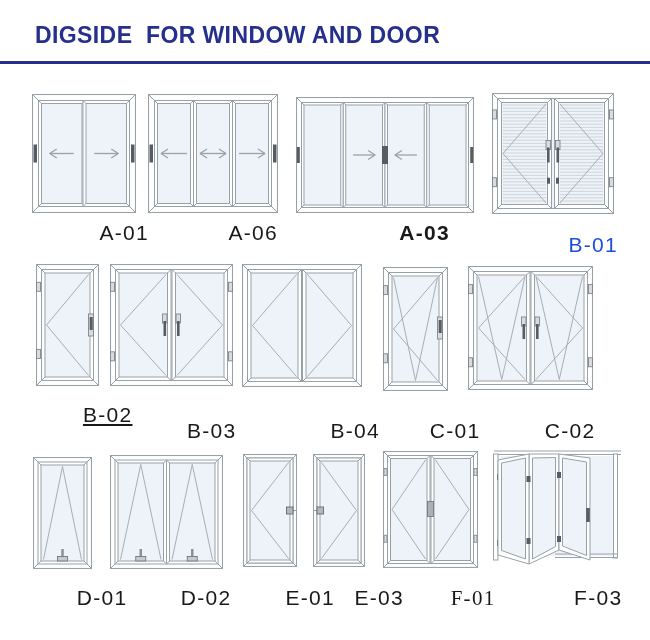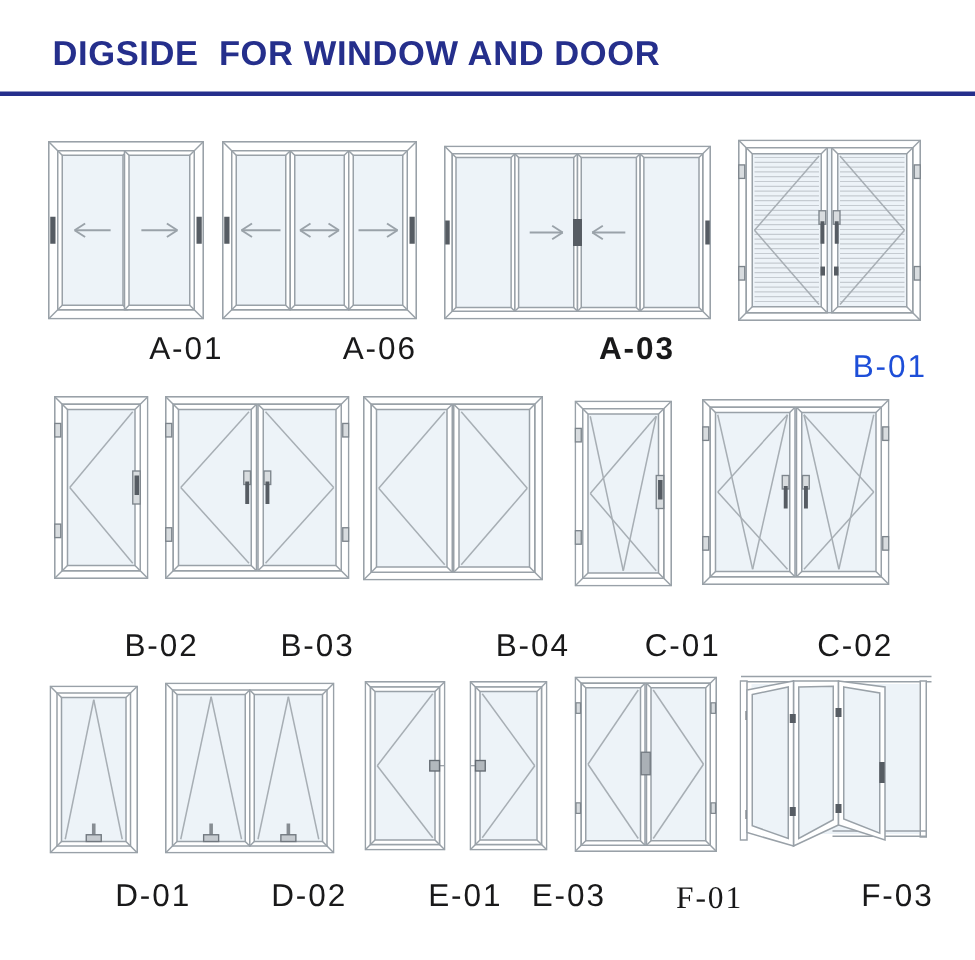--- a/index.html
+++ b/index.html
@@ -262,21 +262,21 @@
         <line x1="5.5" y1="116.5" x2="9" y2="113" stroke="#99a1a8" stroke-width="1"></line>
         <line x1="57.5" y1="116.5" x2="54" y2="113" stroke="#99a1a8" stroke-width="1"></line>
         <line x1="10.5" y1="61" x2="52.5" y2="10.5" stroke="#a7aeb4" stroke-width="1"></line>
         <line x1="10.5" y1="61" x2="52.5" y2="111.5" stroke="#a7aeb4" stroke-width="1"></line>
         <rect x="0.5" y="18.3" width="4" height="9" fill="#d8dcdf" stroke="#7d858c" stroke-width="0.9"></rect>
         <rect x="0.5" y="85.39999999999999" width="4" height="9" fill="#d8dcdf" stroke="#7d858c" stroke-width="0.9"></rect>
         <rect x="52.5" y="50" width="5" height="22" fill="#d8dcdf" stroke="#7d858c" stroke-width="0.9"></rect>
         <rect x="53.7" y="53" width="3" height="13" fill="#565c63"></rect>
       </svg>
     </div>
-    <div class="diagram-label" style="left: 2.5px; top: 419px; color: rgb(25, 25, 26);">B-02</div>
+    <div class="diagram-label" style="left: 2.5px; top: 403px; color: rgb(25, 25, 26); text-decoration: underline;">B-02</div>
     <div class="diagram" style="left:110px;top:264px;width:123px;height:122px">
       <svg width="123" height="122" viewBox="0 0 123 122">
         <rect x="0.5" y="0.5" width="122" height="121" fill="#fff" stroke="#99a1a8" stroke-width="1.1"></rect>
         <rect x="5.5" y="5.5" width="112" height="111" fill="#edf3f8" stroke="#99a1a8" stroke-width="1"></rect>
         <line x1="0.5" y1="0.5" x2="5.5" y2="5.5" stroke="#99a1a8" stroke-width="1"></line>
         <line x1="122.5" y1="0.5" x2="117.5" y2="5.5" stroke="#99a1a8" stroke-width="1"></line>
         <line x1="0.5" y1="121.5" x2="5.5" y2="116.5" stroke="#99a1a8" stroke-width="1"></line>
         <line x1="122.5" y1="121.5" x2="117.5" y2="116.5" stroke="#99a1a8" stroke-width="1"></line>
         <rect x="5.5" y="5.5" width="55.5" height="111" fill="#fff" stroke="#99a1a8" stroke-width="1"></rect>
         <rect x="9" y="9" width="48.5" height="104" fill="#edf3f8" stroke="#99a1a8" stroke-width="1"></rect>

